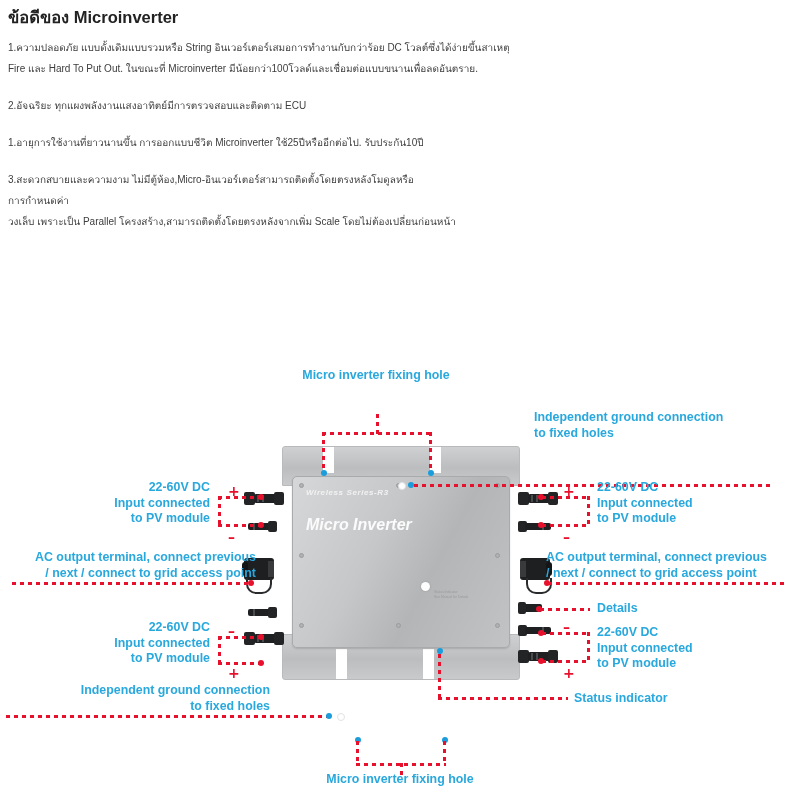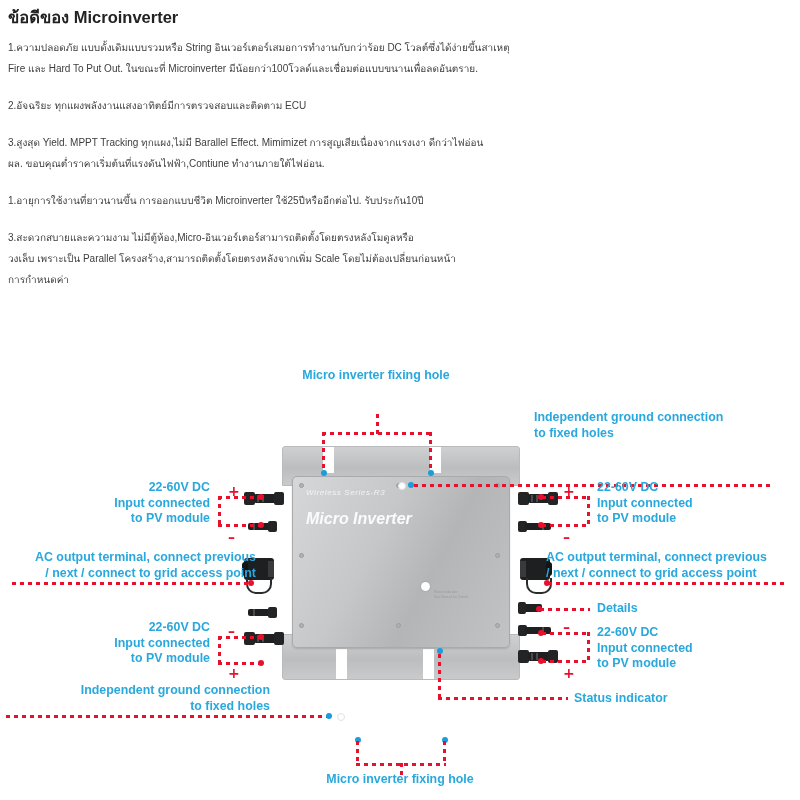--- a/index.html
+++ b/index.html
@@ -74,22 +74,22 @@
     background:linear-gradient(118deg,#d6d7d8 0%,#c6c7c9 38%,#b4b5b7 62%,#c2c3c5 100%);
     border:1px solid #a9aaac;border-radius:5px;box-sizing:border-box;
     box-shadow:0 1px 2px rgba(0,0,0,.14);
   }
   .screw{
     position:absolute;width:5px;height:5px;border-radius:50%;
     background:#b0b1b3;border:1px solid #9b9c9e;box-sizing:border-box;
   }
   #brandwrap{position:absolute;left:24px;top:78px;}
   #brand-sub{
-    font-size:8px;font-style:italic;font-weight:normal;color:#f2f2f2;
-    letter-spacing:0.6px;margin-bottom:11px;
+    font-size:8px;font-style:italic;font-weight:bold;color:#f2f2f2;
+    letter-spacing:0.6px;margin-bottom:17px;
   }
   #brand-main{
     font-size:16px;font-style:italic;font-weight:bold;color:#fbfbfb;
     letter-spacing:0px;line-height:22px;
   }
   #led{position:absolute;left:139px;top:172px;width:9px;height:9px;border-radius:50%;
        background:#fdfdfd;box-shadow:0 0 2px rgba(0,0,0,.18);}
   #led-note{position:absolute;left:152px;top:180px;font-size:3.4px;color:#9a9b9d;
             line-height:5px;white-space:nowrap;}
 
@@ -117,30 +117,26 @@
   <h1>ข้อดีของ Microinverter</h1>
 
   <p>
     <span class="ln">1.ความปลอดภัย แบบดั้งเดิมแบบรวมหรือ String อินเวอร์เตอร์เสมอการทำงานกับกว่าร้อย DC โวลต์ซึ่งได้ง่ายขึ้นสาเหตุ</span>
     <span class="ln">Fire และ Hard To Put Out. ในขณะที่ Microinverter มีน้อยกว่า100โวลด์และเชื่อมต่อแบบขนานเพื่อลดอันตราย.</span>
   </p>
   <p>
     <span class="ln">2.อัจฉริยะ ทุกแผงพลังงานแสงอาทิตย์มีการตรวจสอบและติดตาม ECU</span>
   </p>
   <p>
-    <span class="ln">3.สูงสุด Yield. MPPT Tracking ทุกแผง,ไม่มี Barallel Effect. Mimimizet การสูญเสียเนื่องจากแรงเงา ดีกว่าไฟอ่อน</span>
-    <span class="ln">ผล. ขอบคุณต่ำราคาเริ่มต้นที่แรงดันไฟฟ้า,Contiune ทำงานภายใต้ไฟอ่อน.</span>
-  </p>
-  <p>
     <span class="ln">1.อายุการใช้งานที่ยาวนานขึ้น การออกแบบชีวิต Microinverter ใช้25ปีหรืออีกต่อไป. รับประกัน10ปี</span>
   </p>
   <p>
     <span class="ln">3.สะดวกสบายและความงาม ไม่มีตู้ห้อง,Micro-อินเวอร์เตอร์สามารถติดตั้งโดยตรงหลังโมดูลหรือ</span>
+    <span class="ln">การกำหนดค่า</span>
     <span class="ln">วงเล็บ เพราะเป็น Parallel โครงสร้าง,สามารถติดตั้งโดยตรงหลังจากเพิ่ม Scale โดยไม่ต้องเปลี่ยนก่อนหน้า</span>
-    <span class="ln">การกำหนดค่า</span>
   </p>
 </div>
 
 <div id="diagram">
 
 
   <div id="unit">
 
     <div class="bracket" id="bracket-top">
       <div class="notch t" style="left:40px;">

